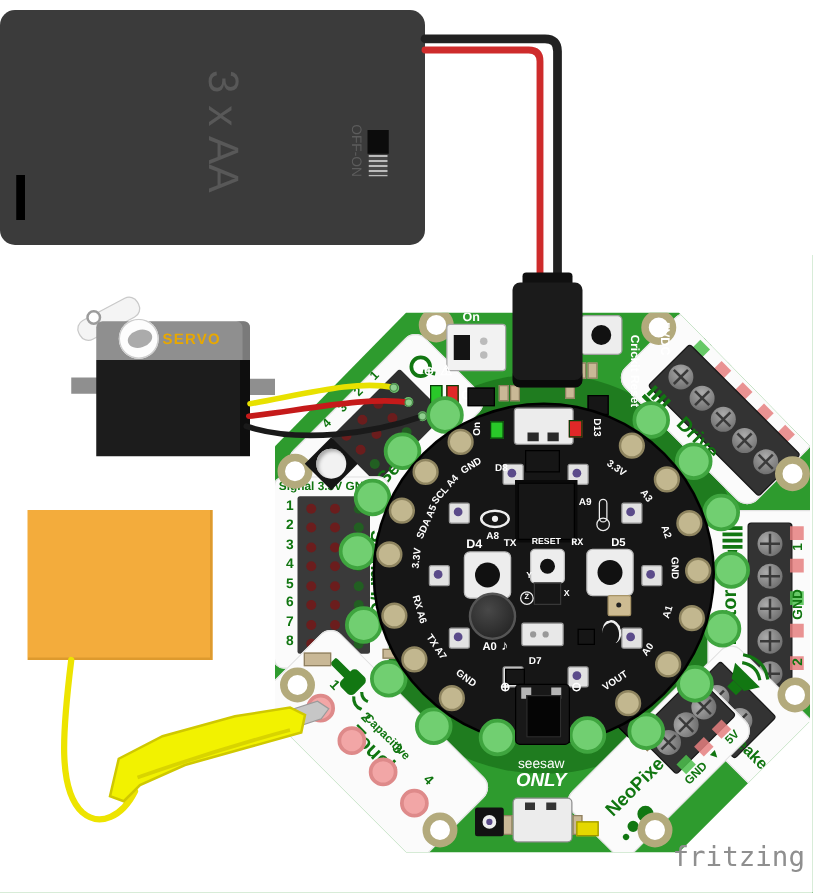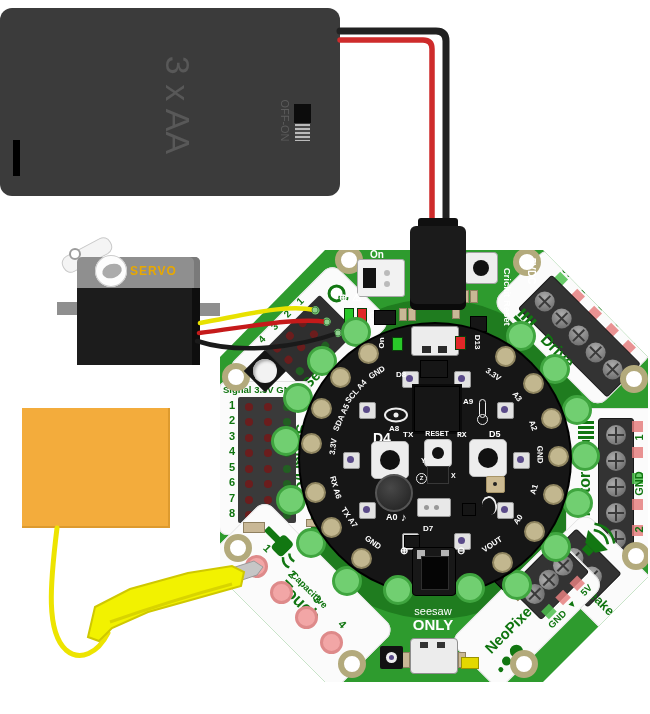--- a/index.html
+++ b/index.html
@@ -303,21 +303,21 @@
     <div class="chipx" style="left:470px;top:316px;width:15px;height:14px;"></div>
     <div class="chipx" style="left:496px;top:574px;width:15px;height:10px;transform:rotate(-45deg);"></div>
     <div class="res" style="left:512px;top:587px;width:14px;height:8px;transform:rotate(-45deg);"></div>
     <div class="res" style="left:306px;top:519px;width:10px;height:6px;"></div>
     <div class="res" style="left:318px;top:519px;width:10px;height:6px;"></div>
     <div class="res" style="left:243px;top:522px;width:20px;height:9px;"></div>
     <div class="a" style="left:250px;top:356px;width:30px;height:30px;background:#151515;transform:rotate(45deg);"></div>
     <div class="a" style="left:253px;top:359px;width:24px;height:24px;border-radius:50%;background:#F2F2F2;box-shadow:inset 2px 2px 3px #AAA;"></div>
 
     <div class="a t w cen" style="left:401px;top:606px;width:64px;font-size:11px;font-weight:normal;">seesaw</div>
-    <div class="a t w cen" style="left:401px;top:617px;width:64px;font-size:15px;">ONLY</div>
+    <div class="a t w cen" style="left:401px;top:617px;width:64px;font-size:15px;font-style:italic;">ONLY</div>
     <div class="a" style="left:410px;top:638px;width:46px;height:34px;background:#ECECEC;border:1px solid #8E8E8E;border-radius:4px;">
       <i class="a" style="left:9px;top:3px;width:8px;height:6px;background:#333;"></i>
       <i class="a" style="left:26px;top:3px;width:8px;height:6px;background:#333;"></i>
     </div>
     <div class="res" style="left:402px;top:652px;width:6px;height:14px;"></div>
     <div class="res" style="left:458px;top:652px;width:6px;height:14px;"></div>
     <div class="a" style="left:380px;top:646px;width:23px;height:23px;background:#121212;border-radius:2px;">
       <i class="a" style="left:6px;top:6px;width:11px;height:11px;border-radius:50%;background:#EEE;"></i>
       <i class="a" style="left:9px;top:9px;width:5px;height:5px;border-radius:50%;background:#5B4B8A;"></i>
     </div>
@@ -395,21 +395,21 @@
     <div class="chipx" style="left:420px;top:360px;width:26px;height:16px;"></div>
     <div class="chipx" style="left:414px;top:386px;width:44px;height:44px;box-shadow:0 0 0 2px #0A0A0A;"></div>
     <svg class="a" width="26" height="16" style="left:383px;top:407px;">
       <ellipse cx="13" cy="8" rx="11" ry="6.5" fill="none" stroke="#EEE" stroke-width="2"></ellipse>
       <circle cx="13" cy="8" r="2.5" fill="#EEE"></circle>
     </svg>
     <div class="a t w" style="left:389px;top:425px;font-size:8px;">A8</div>
     <div class="a t w" style="left:463px;top:398px;font-size:8px;">A9</div>
     <div class="a" style="left:479px;top:399px;width:5px;height:17px;border:1.5px solid #EEE;border-radius:4px;"></div>
     <div class="a" style="left:477px;top:414px;width:9px;height:9px;border:1.5px solid #EEE;border-radius:50%;"></div>
-    <div class="a t w" style="left:373px;top:431px;font-size:14px;">D4</div>
+    <div class="a t w" style="left:373px;top:431px;font-size:10px;">D4</div>
     <div class="a t w" style="left:489px;top:430px;font-size:9px;">D5</div>
     <div class="a t w cen" style="left:413px;top:430px;width:48px;font-size:7px;">RESET</div>
     <div class="a t w" style="left:403px;top:431px;font-size:8px;">TX</div>
     <div class="a t w" style="left:457px;top:431px;font-size:8px;font-family:Liberation Mono, monospace;">RX</div>
     <div class="a" style="left:371px;top:441px;width:36px;height:36px;background:#EDEDED;border:1px solid #BBB;border-radius:5px;">
       <i class="a" style="left:8px;top:8px;width:20px;height:20px;border-radius:50%;background:#111;"></i>
     </div>
     <div class="a" style="left:469px;top:439px;width:36px;height:36px;background:#EDEDED;border:1px solid #BBB;border-radius:5px;">
       <i class="a" style="left:8px;top:8px;width:20px;height:20px;border-radius:50%;background:#111;"></i>
     </div>
@@ -451,13 +451,14 @@
     <path d="M199 333 C248 327 297 317 327 322" fill="none" stroke="#C51A1A" stroke-width="4.5" stroke-linecap="round"></path>
     <path d="M197 341 C240 355 298 347 338 333" fill="none" stroke="#1A1A1A" stroke-width="4.5" stroke-linecap="round"></path>
     <circle cx="315" cy="310" r="3" fill="#8FD08F" stroke="#4A8A4A"></circle>
     <circle cx="327" cy="322" r="3" fill="#8FD08F" stroke="#4A8A4A"></circle>
     <circle cx="338" cy="333" r="3" fill="#8FD08F" stroke="#4A8A4A"></circle>
     <polygon points="229,569 254,561 263,567 257,575 233,583" fill="#C6C6C6" stroke="#9A9A9A"></polygon>
     <polygon points="88,637 95,607 130,589 188,573 232,566 244,572 241,586 198,598 148,612 112,628 99,641" fill="#F2F200" stroke="#CFC800" stroke-width="2"></polygon>
     <path d="M110 622 C150 608 195 594 232 584" fill="none" stroke="#D8D400" stroke-width="3"></path>
   </svg>
 
+  <div class="a t" style="left:538px;top:676px;font-family:'DejaVu Sans Mono',monospace;font-size:22px;color:#8F8F8F;">fritzing</div>
 </div>
 
 </body></html>

